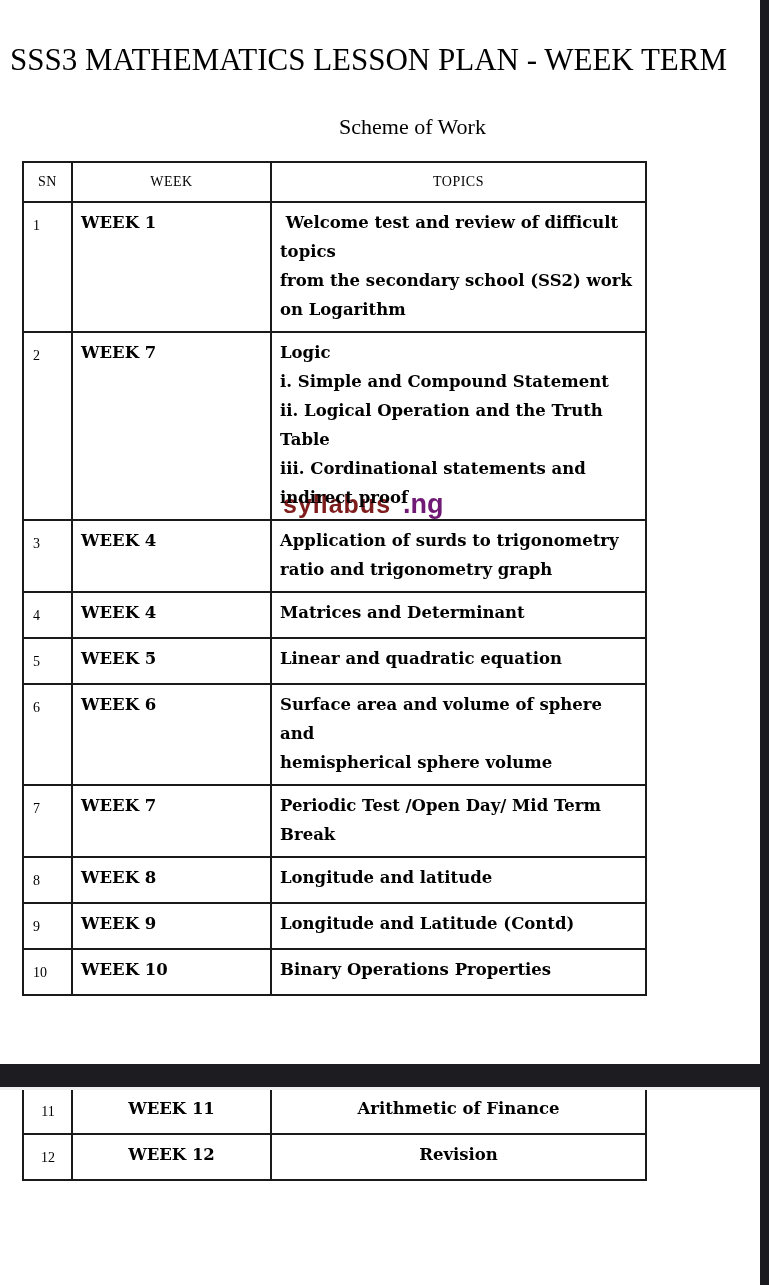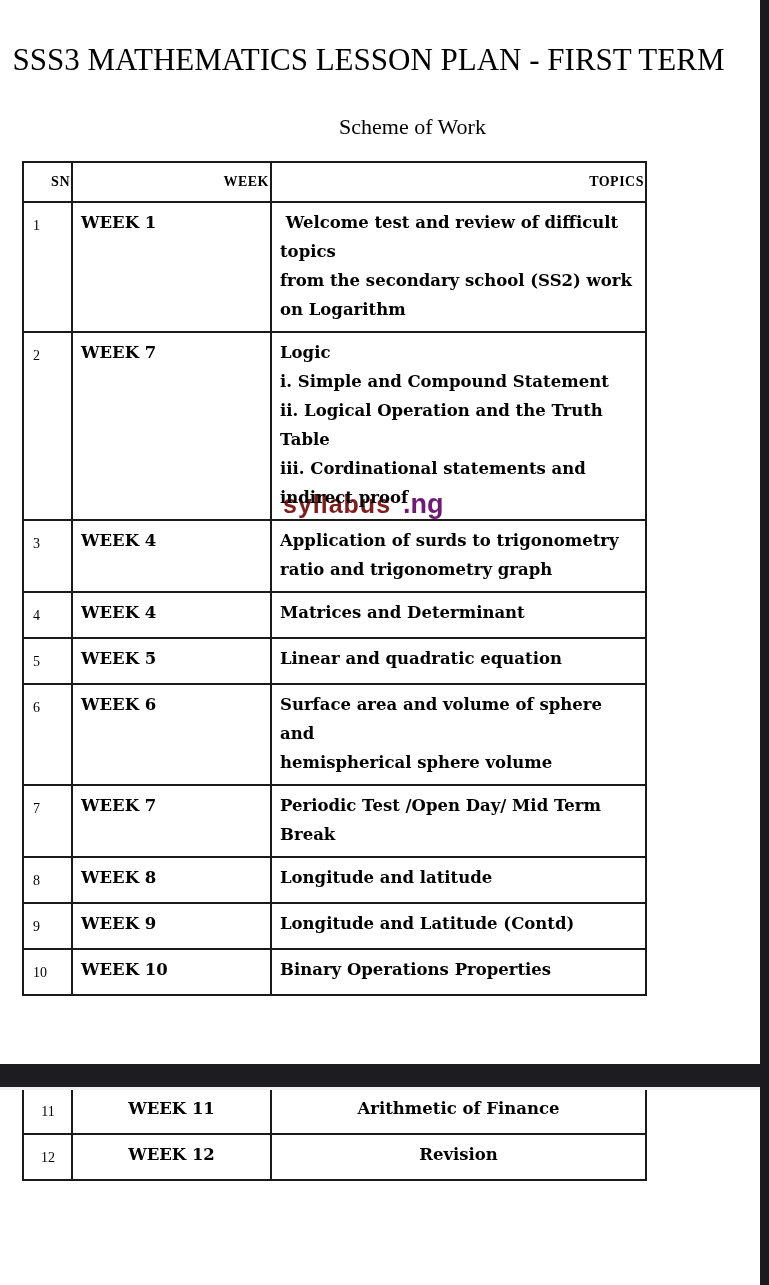--- a/index.html
+++ b/index.html
@@ -44,23 +44,23 @@
   }
   .t1 { top:161px; }
   .t2 { top:1087px;text-align:center; }
 
   .scheme-table th, .scheme-table td {
     border:2px solid #1a1a1a;
     overflow:hidden;
   }
   .scheme-table th {
     height:36px;
-    font-weight:bold;
+    font-weight:normal;
     font-size:14px;
-    text-align:right;
+    text-align:center;
     vertical-align:middle;
     letter-spacing:0.5px;
     font-family:"Liberation Serif", serif;
   }
   .scheme-table td {
     vertical-align:top;
     font-family:"DejaVu Serif", serif;
     font-weight:bold;
     font-size:16.5px;
     line-height:29px;
@@ -85,21 +85,21 @@
   .right-strip {
     position:absolute; top:0; right:0;
     width:9px; height:1285px;
     background:#1b1b1f;
     z-index:5;
   }
 </style>
 </head>
 <body>
 
-<div class="doc-title">SSS3 MATHEMATICS LESSON PLAN - FIRST TERM</div>
+<div class="doc-title">SSS3 MATHEMATICS LESSON PLAN - WEEK TERM</div>
 
 <div class="doc-subtitle">Scheme of Work</div>
 
 <div class="watermark">
   <span class="wm-brand">syllabus</span><span class="wm-tld">.ng</span>
 </div>
 
 <table class="scheme-table t1">
   <colgroup>
     <col style="width:49px">

